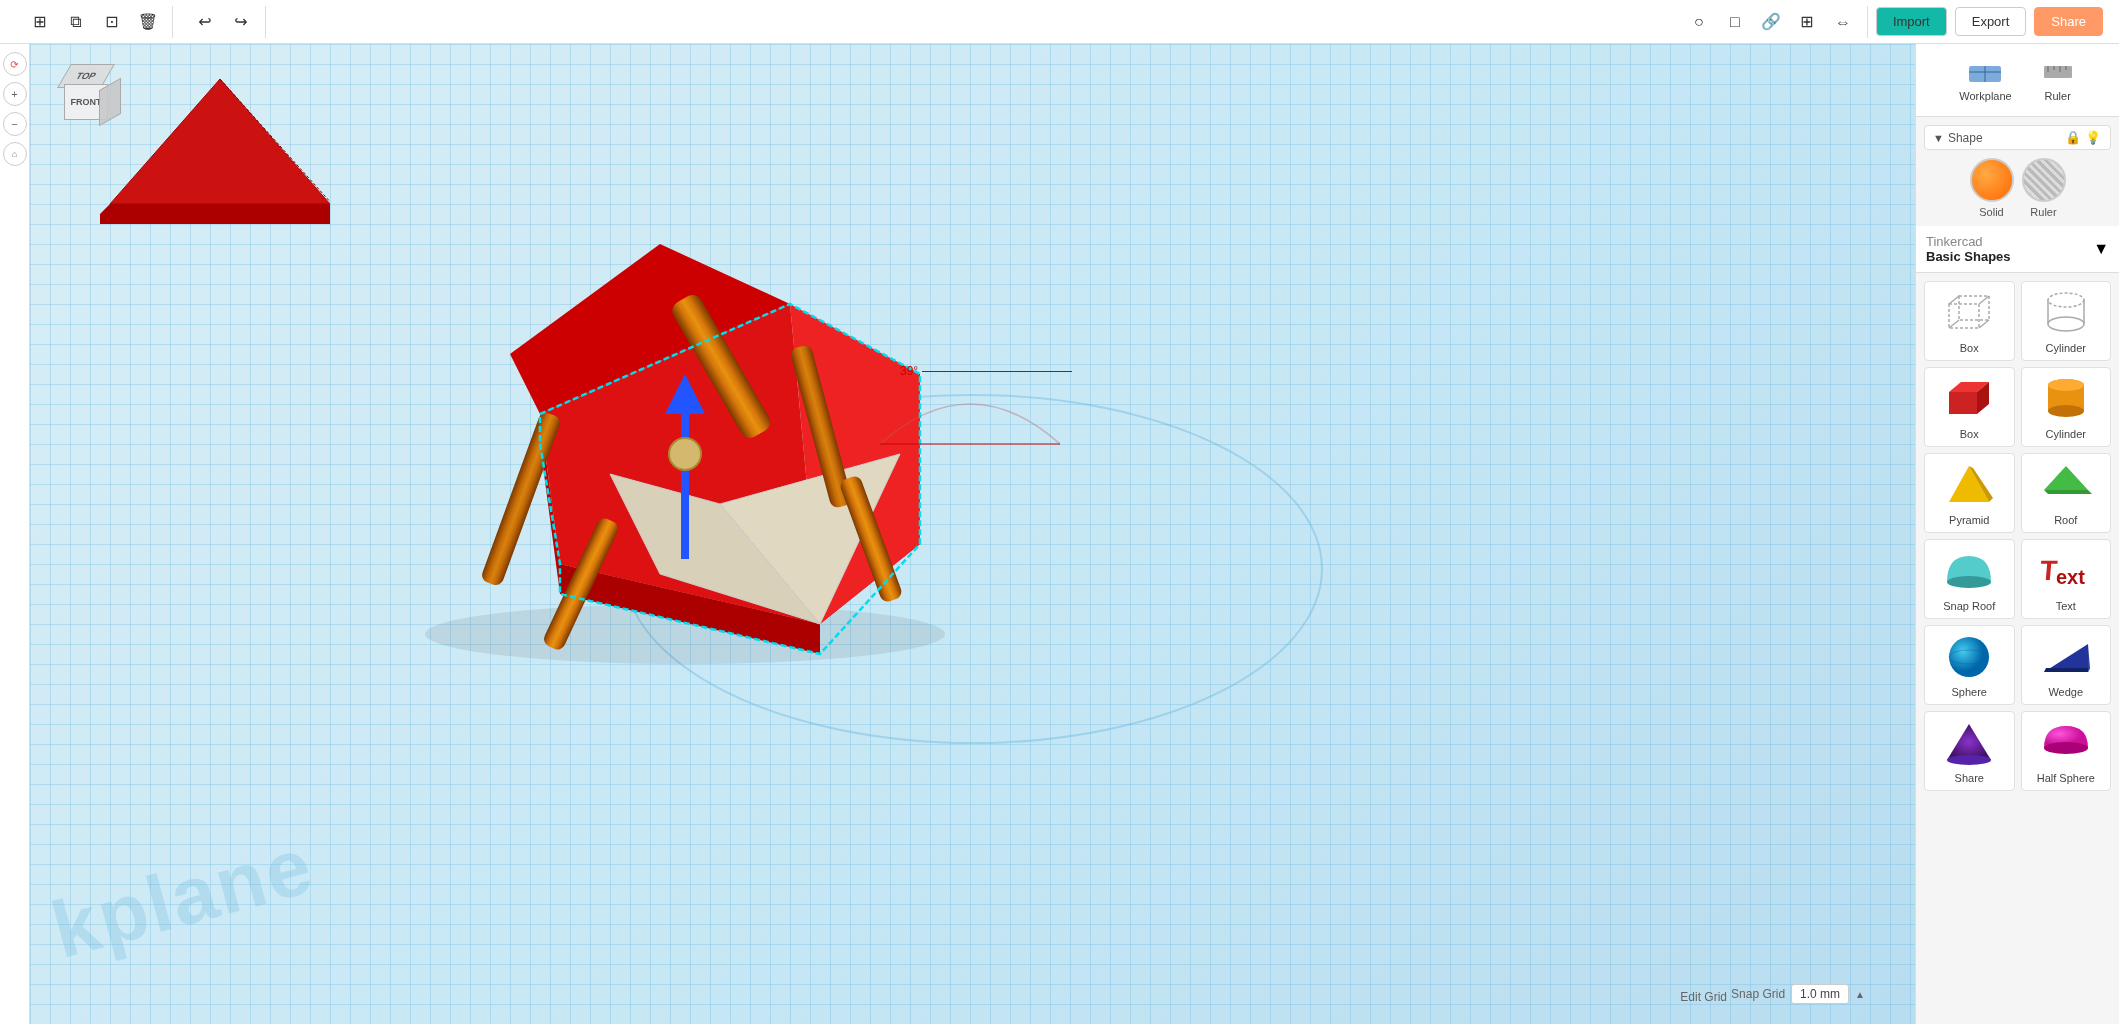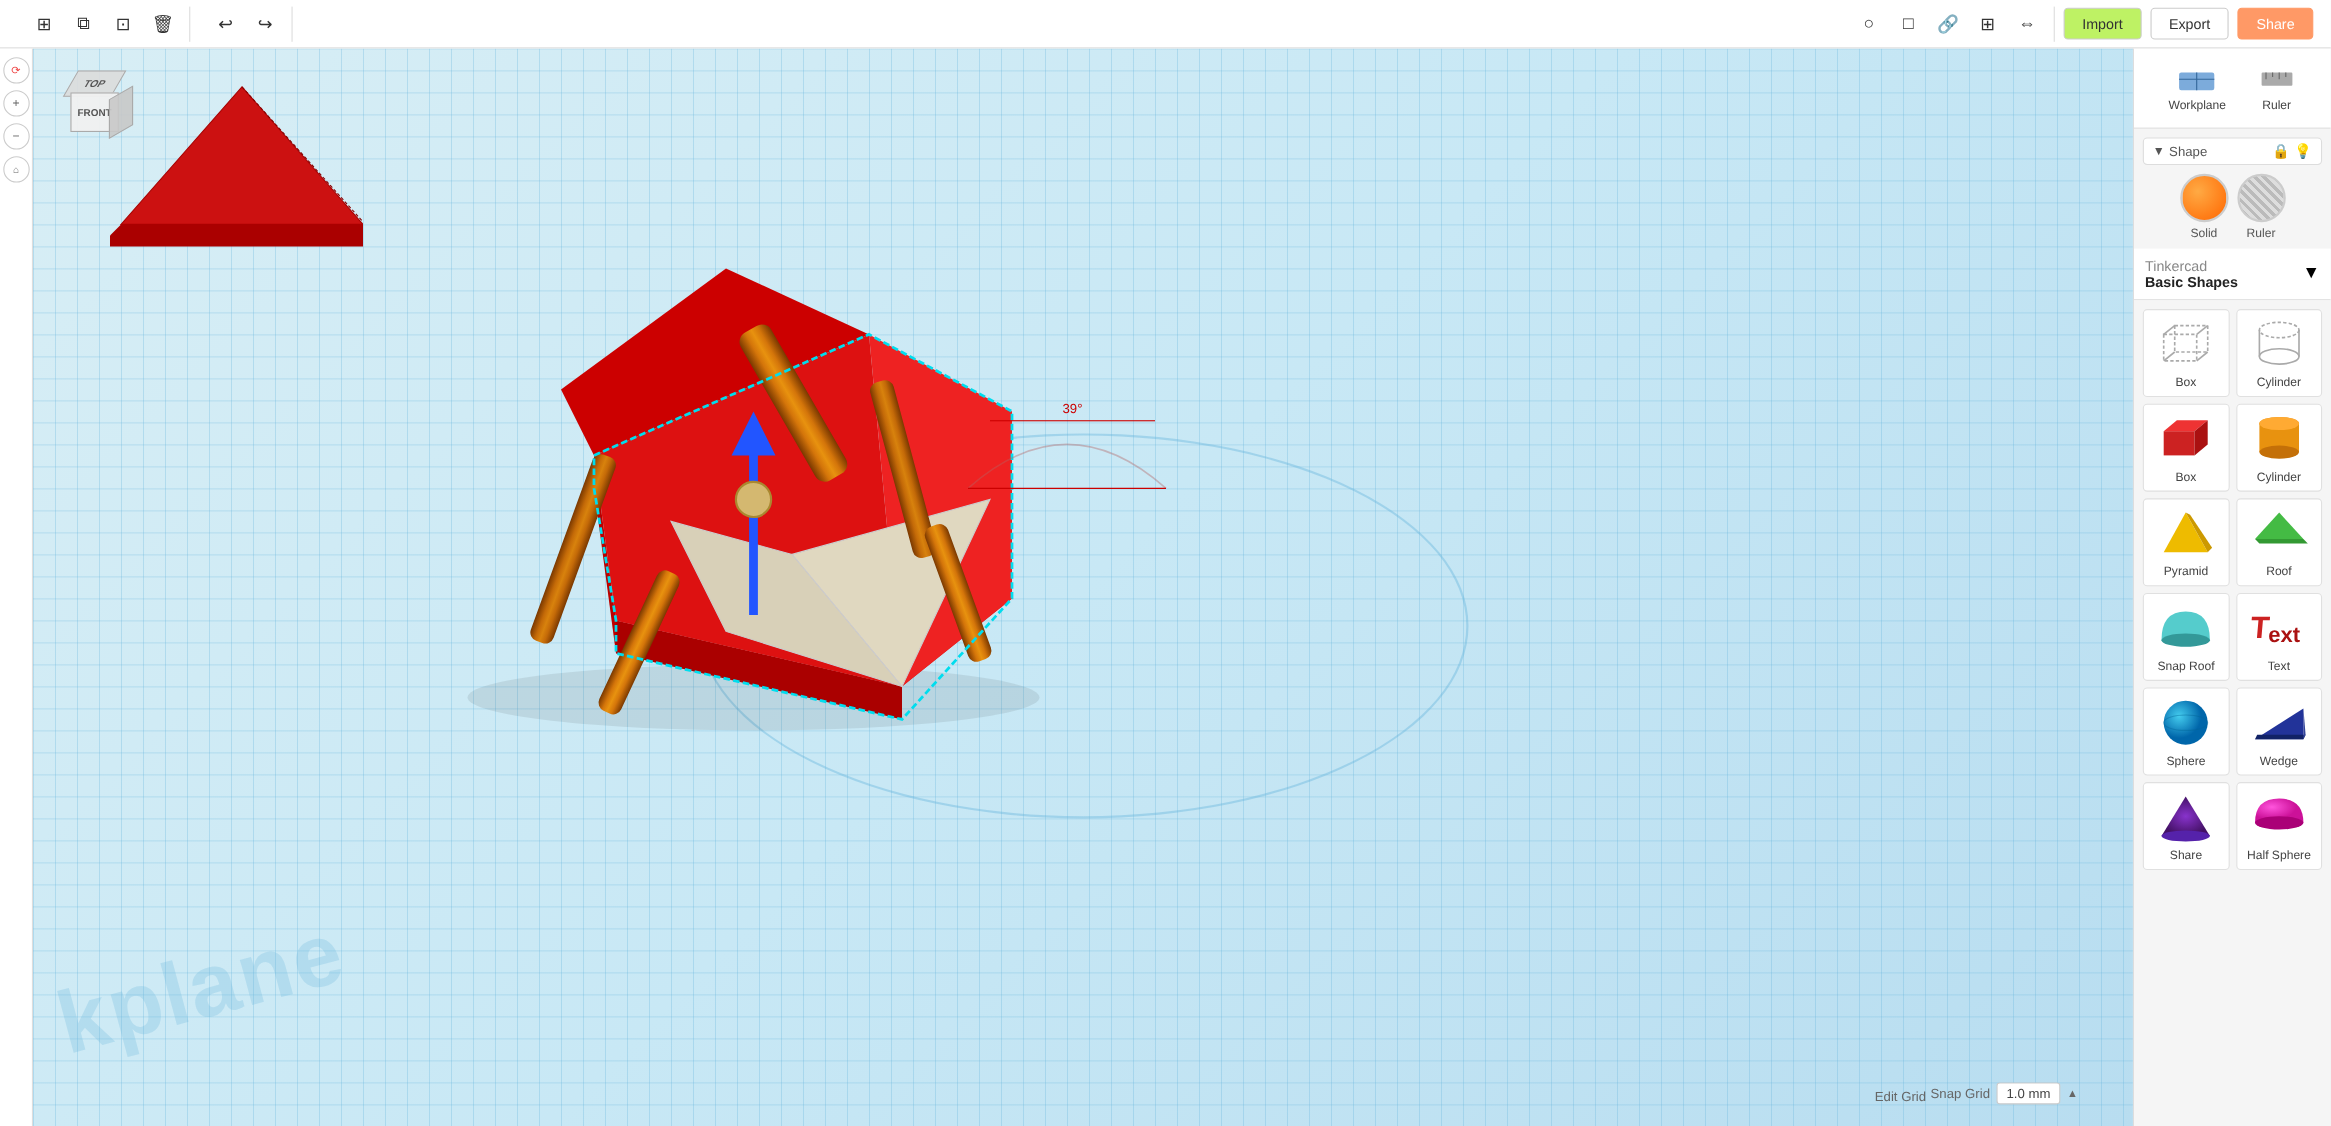--- a/index.html
+++ b/index.html
@@ -47,21 +47,21 @@
     }
     .toolbar-spacer { flex: 1; }
     .toolbar-action {
       padding: 6px 16px;
       border: none;
       border-radius: 4px;
       cursor: pointer;
       font-size: 13px;
       font-weight: 500;
     }
-    .btn-import { background: #bef264; border: 1px solid #ccc; color: #333; }
+    .btn-import { background: #14b8a6; border: 1px solid #ccc; color: #333; }
     .btn-export { background: #fff; border: 1px solid #ccc; color: #333; }
     .btn-share  { background: #f96; border: 1px solid #f96; color: #fff; }
 
     
     .main-area {
       display: flex;
       flex: 1;
       overflow: hidden;
     }
 
@@ -170,21 +170,20 @@
     }
 
     
     .measurement {
       position: absolute;
       top: 320px;
       left: 870px;
       display: flex;
       align-items: center;
       gap: 4px;
-      flex-direction: column;
     }
     .measurement-line {
       width: 150px;
       height: 1px;
       background: #cc0000;
     }
     .measurement-label {
       font-size: 12px;
       color: #cc0000;
       font-weight: 500;
@@ -215,21 +214,21 @@
       font-size: 12px;
       color: #444;
       background: #fff;
       border: 1px solid #ccc;
       padding: 2px 8px;
       border-radius: 3px;
     }
 
     
     .right-panel {
-      width: 180px;
+      width: 204px;
       background: #f5f5f5;
       border-left: 1px solid #ddd;
       display: flex;
       flex-direction: column;
       flex-shrink: 0;
       overflow-y: auto;
     }
 
     
     .right-top-tabs {

